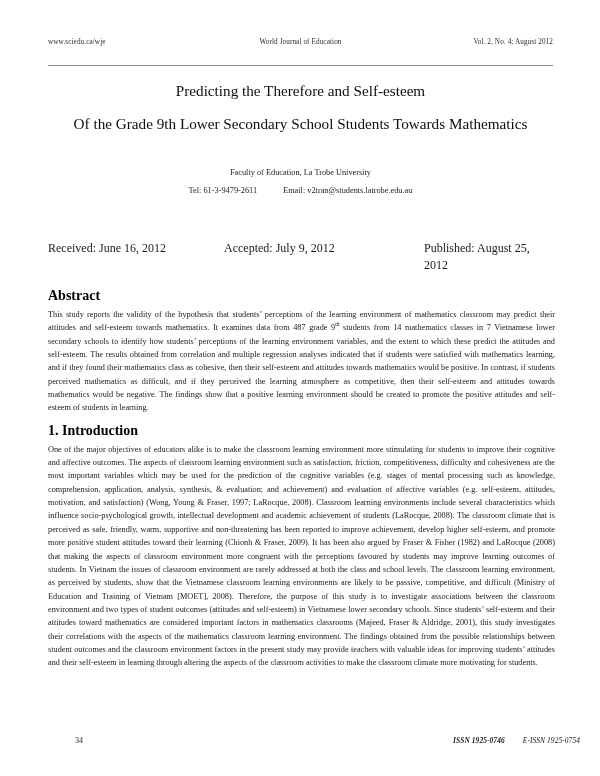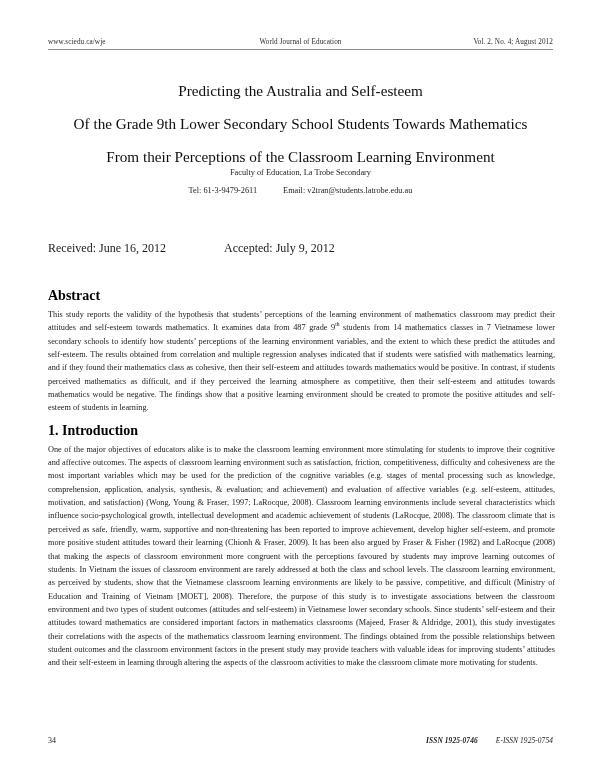--- a/index.html
+++ b/index.html
@@ -29,21 +29,21 @@
     position: absolute;
     left: 48px;
     top: 38px;
     width: 505px;
     display: flex;
     align-items: center;
     font-size: 7.2px;
     letter-spacing: 0.1px;
     color: #2b2b2b;
     border-bottom: 1.2px solid #8c8c8c;
-    padding-bottom: 3px;
+    padding-bottom: 19px;
   }
   .rh-left   { flex: 0 0 33%; text-align: left; }
   .rh-center { flex: 0 0 34%; text-align: center; }
   .rh-right  { flex: 0 0 33%; text-align: right; }
 
   
   .title-block {
     position: absolute;
     left: 48px;
     top: 74px;
@@ -125,21 +125,21 @@
   .footer {
     position: absolute;
     left: 48px;
     top: 736px;
     width: 505px;
     display: flex;
     align-items: baseline;
     font-size: 8px;
     color: #1a1a1a;
   }
-  .footer-left { flex: 0 0 50%; text-align: left; }
+  .footer-left { flex: 0 0 50%; text-align: left; margin-left: 27px; }
   .footer-right {
     flex: 0 0 50%;
     text-align: right;
     font-style: italic;
     font-size: 7.4px;
     letter-spacing: 0.1px;
   }
   .footer-right .issn { margin-right: 18px; font-weight: bold; }
 </style>
 </head>
@@ -147,37 +147,37 @@
 
 <div class="page">
 
   <div class="running-head">
     <span class="rh-left">www.sciedu.ca/wje</span>
     <span class="rh-center">World Journal of Education</span>
     <span class="rh-right">Vol. 2, No. 4; August 2012</span>
   </div>
 
   <div class="title-block">
-    <div class="title-line">Predicting the Australia and Self-esteem</div>
+    <div class="title-line">Predicting the Therefore and Self-esteem</div>
     <div class="title-line">Of the Grade 9th Lower Secondary School Students Towards Mathematics</div>
-    <div class="title-line">From their Perceptions of the Classroom Learning Environment</div>
   </div>
 
   <div class="author-block">
-    <div>Faculty of Education, La Trobe Secondary</div>
+    <div>Faculty of Education, La Trobe University</div>
     <div class="contact-row">
       <span>Tel: 61-3-9479-2611</span>
       <span>Email: v2tran@students.latrobe.edu.au</span>
     </div>
   </div>
 
   <div class="meta-block">
     <div class="meta-row">
       <span class="meta-c1">Received: June 16, 2012</span>
       <span class="meta-c2">Accepted: July 9, 2012</span>
+      <span class="meta-c3">Published: August 25, 2012</span>
     </div>
   </div>
 
   <div class="content">
 
     <h2 class="section-heading">Abstract</h2>
     <p class="body-text"><span>This study reports the validity of the hypothesis that students’ perceptions of the learning environment of mathematics classroom may predict their attitudes and self-esteem towards mathematics. It examines data from 487 grade 9</span><sup>th</sup><span> students from 14 mathematics classes in 7 Vietnamese lower secondary schools to identify how students’ perceptions of the learning environment variables, and the extent to which these predict the attitudes and self-esteem. The results obtained from correlation and multiple regression analyses indicated that if students were satisfied with mathematics learning, and if they found their mathematics class as cohesive, then their self-esteem and attitudes towards mathematics would be positive. In contrast, if students perceived mathematics as difficult, and if they perceived the learning atmosphere as competitive, then their self-esteem and attitudes towards mathematics would be negative. The findings show that a positive learning environment should be created to promote the positive attitudes and self-esteem of students in learning.</span></p>
 
     <h2 class="section-heading intro">1. Introduction</h2>
     <p class="body-text">One of the major objectives of educators alike is to make the classroom learning environment more stimulating for students to improve their cognitive and affective outcomes. The aspects of classroom learning environment such as satisfaction, friction, competitiveness, difficulty and cohesiveness are the most important variables which may be used for the prediction of the cognitive variables (e.g. stages of mental processing such as knowledge, comprehension, application, analysis, synthesis, &amp; evaluation; and achievement) and evaluation of affective variables (e.g. self-esteem, attitudes, motivation, and satisfaction) (Wong, Young &amp; Fraser, 1997; LaRocque, 2008). Classroom learning environments include several characteristics which influence socio-psychological growth, intellectual development and academic achievement of students (LaRocque, 2008). The classroom climate that is perceived as safe, friendly, warm, supportive and non-threatening has been reported to improve achievement, develop higher self-esteem, and promote more positive student attitudes toward their learning (Chionh &amp; Fraser, 2009). It has been also argued by Fraser &amp; Fisher (1982) and LaRocque (2008) that making the aspects of classroom environment more congruent with the perceptions favoured by students may improve learning outcomes of students. In Vietnam the issues of classroom environment are rarely addressed at both the class and school levels. The classroom learning environment, as perceived by students, show that the Vietnamese classroom learning environments are likely to be passive, competitive, and difficult (Ministry of Education and Training of Vietnam [MOET], 2008). Therefore, the purpose of this study is to investigate associations between the classroom environment and two types of student outcomes (attitudes and self-esteem) in Vietnamese lower secondary schools. Since students’ self-esteem and their attitudes toward mathematics are considered important factors in mathematics classrooms (Majeed, Fraser &amp; Aldridge, 2001), this study investigates their correlations with the aspects of the mathematics classroom learning environment. The findings obtained from the possible relationships between student outcomes and the classroom environment factors in the present study may provide teachers with valuable ideas for improving students’ attitudes and their self-esteem in learning through altering the aspects of the classroom activities to make the classroom climate more motivating for students.</p>

